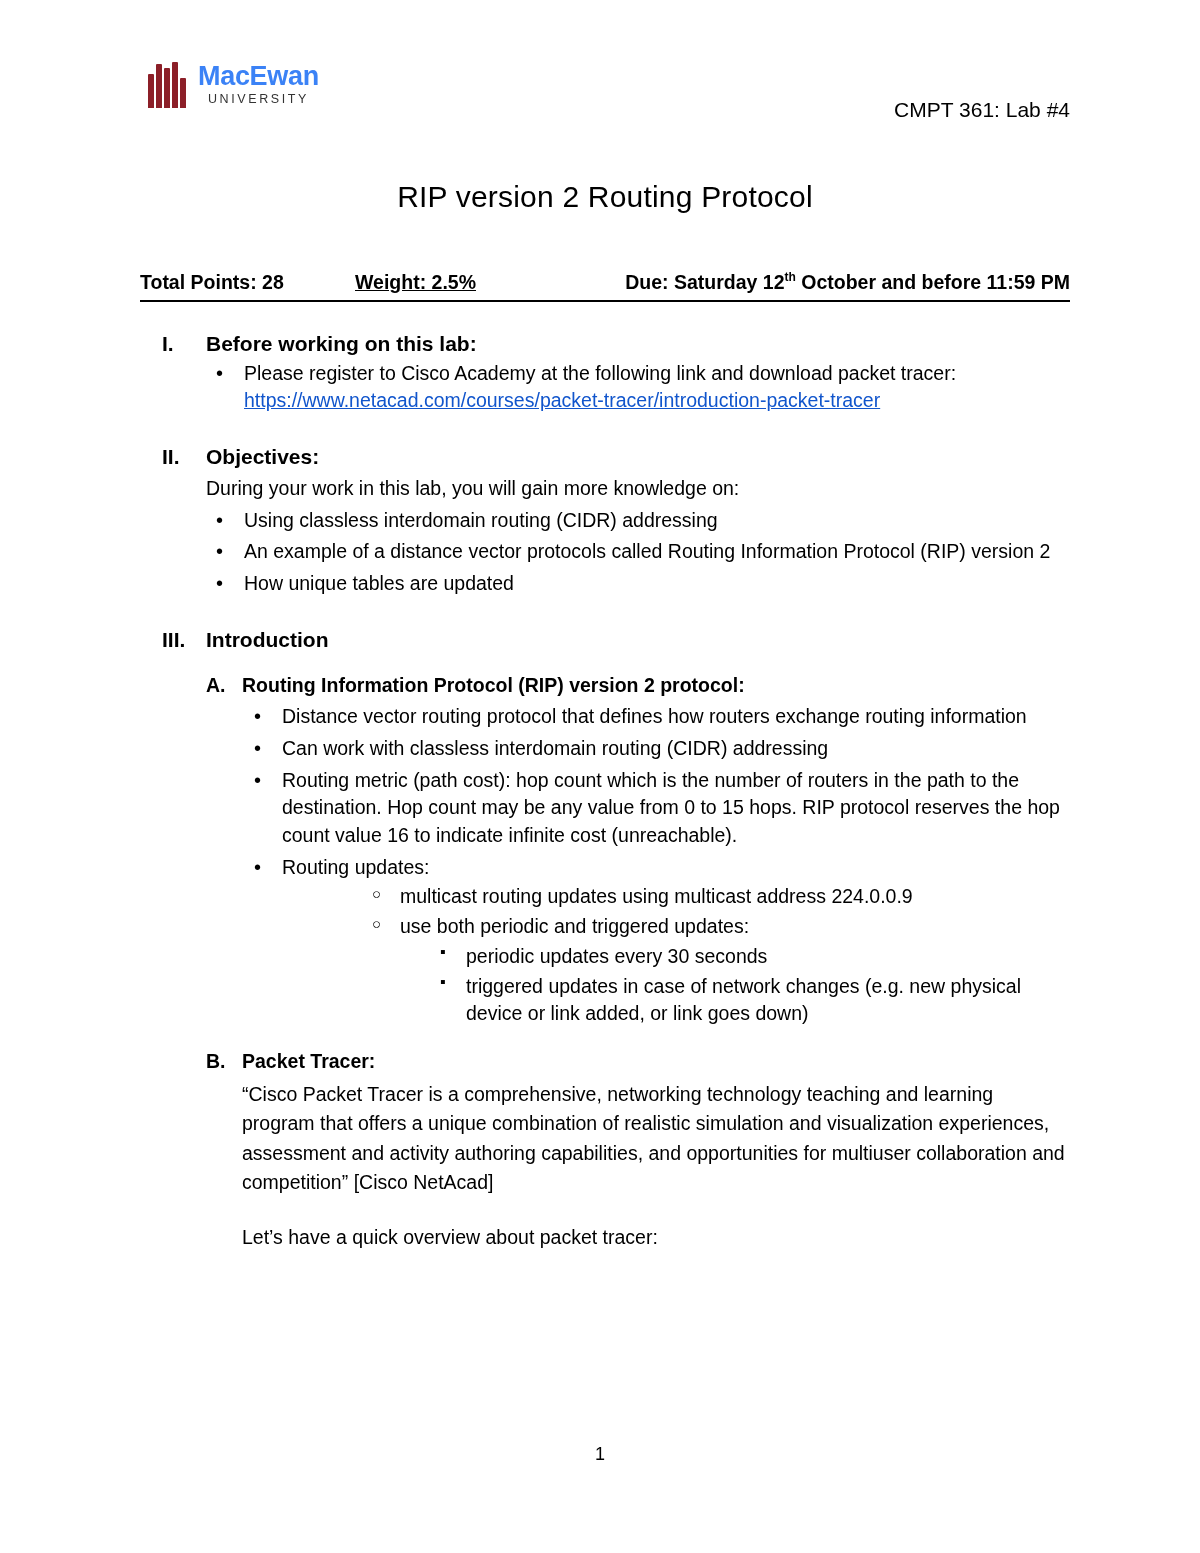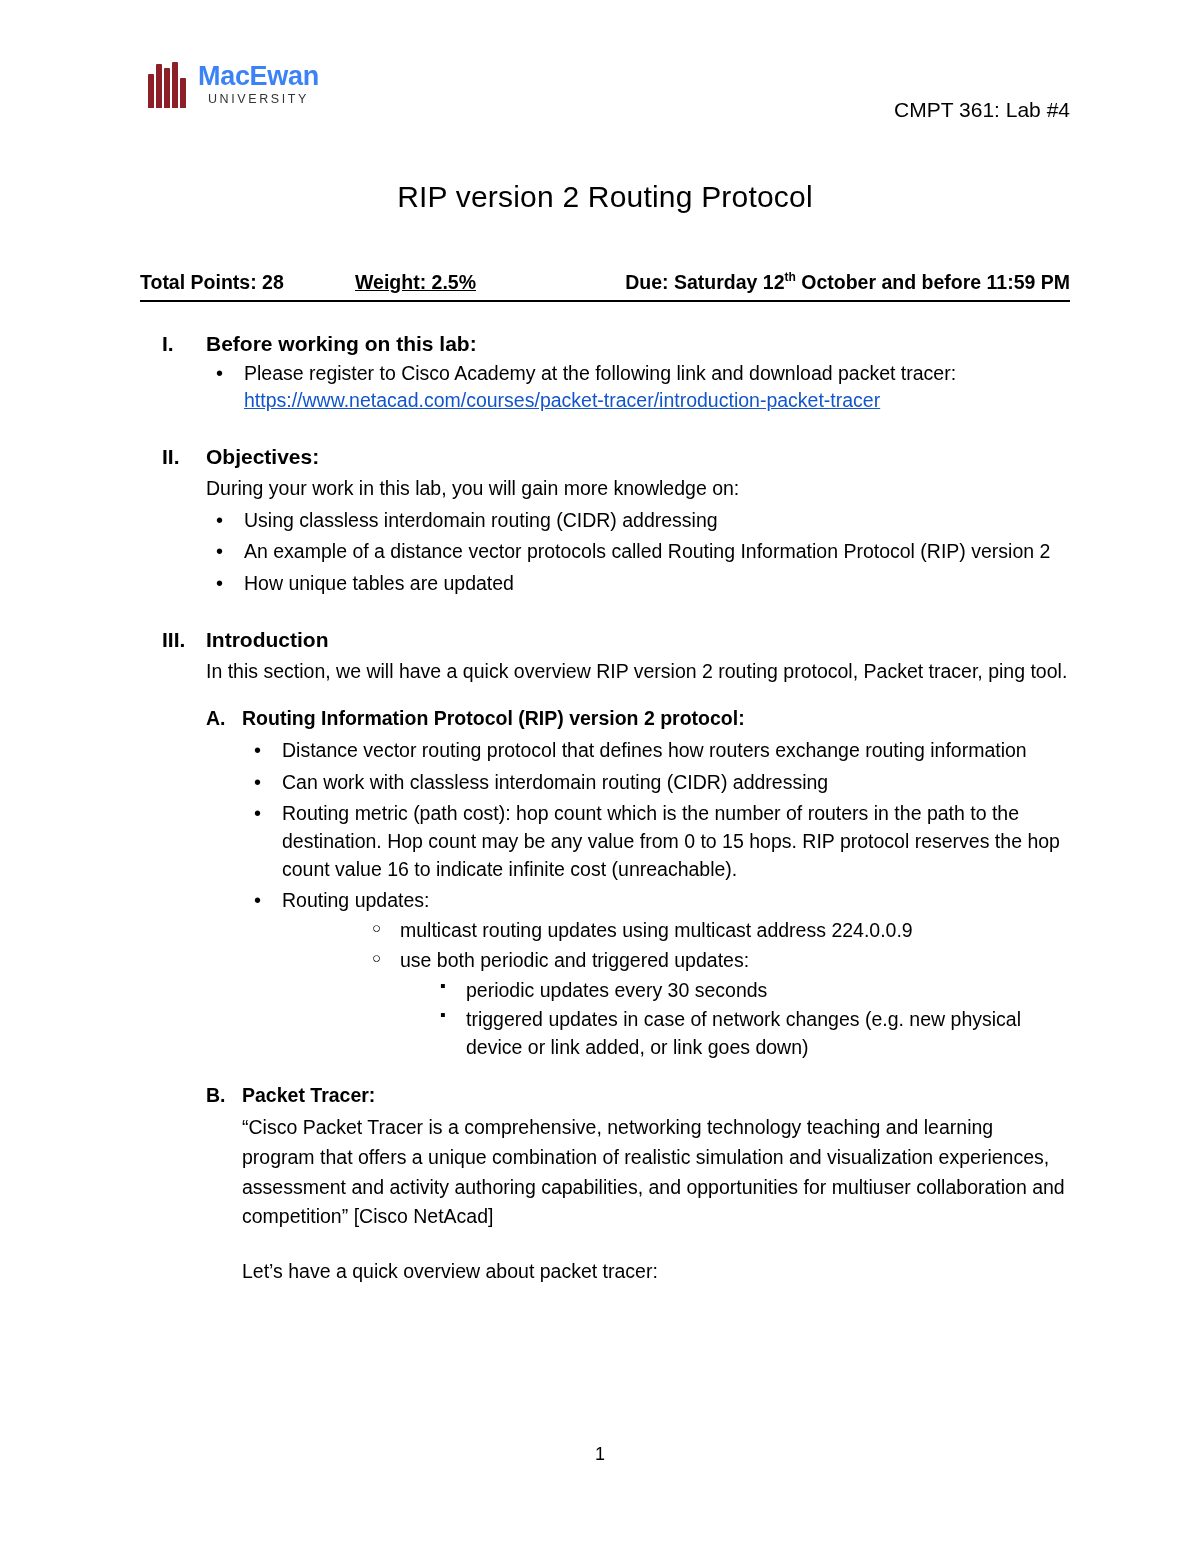--- a/index.html
+++ b/index.html
@@ -293,21 +293,20 @@
         </ul>
       </div>
     </div>
 
     <div class="section">
       <div class="sec-head">
         <div class="sec-num">III.</div>
         <div class="sec-title">Introduction</div>
       </div>
       <div class="sec-body">
-        <div class="para">In this section, we will have a quick overview RIP version 2 routing protocol, Packet tracer, ping tool.</div>
 
         <div class="sub-block">
           <div class="sub-head">
             <div class="sub-letter">A.</div>
             <div>Routing Information Protocol (RIP) version 2 protocol:</div>
           </div>
           <div class="sub-body">
             <ul class="bullets level2">
               <li>Distance vector routing protocol that defines how routers exchange routing information</li>
               <li>Can work with classless interdomain routing (CIDR) addressing</li>

